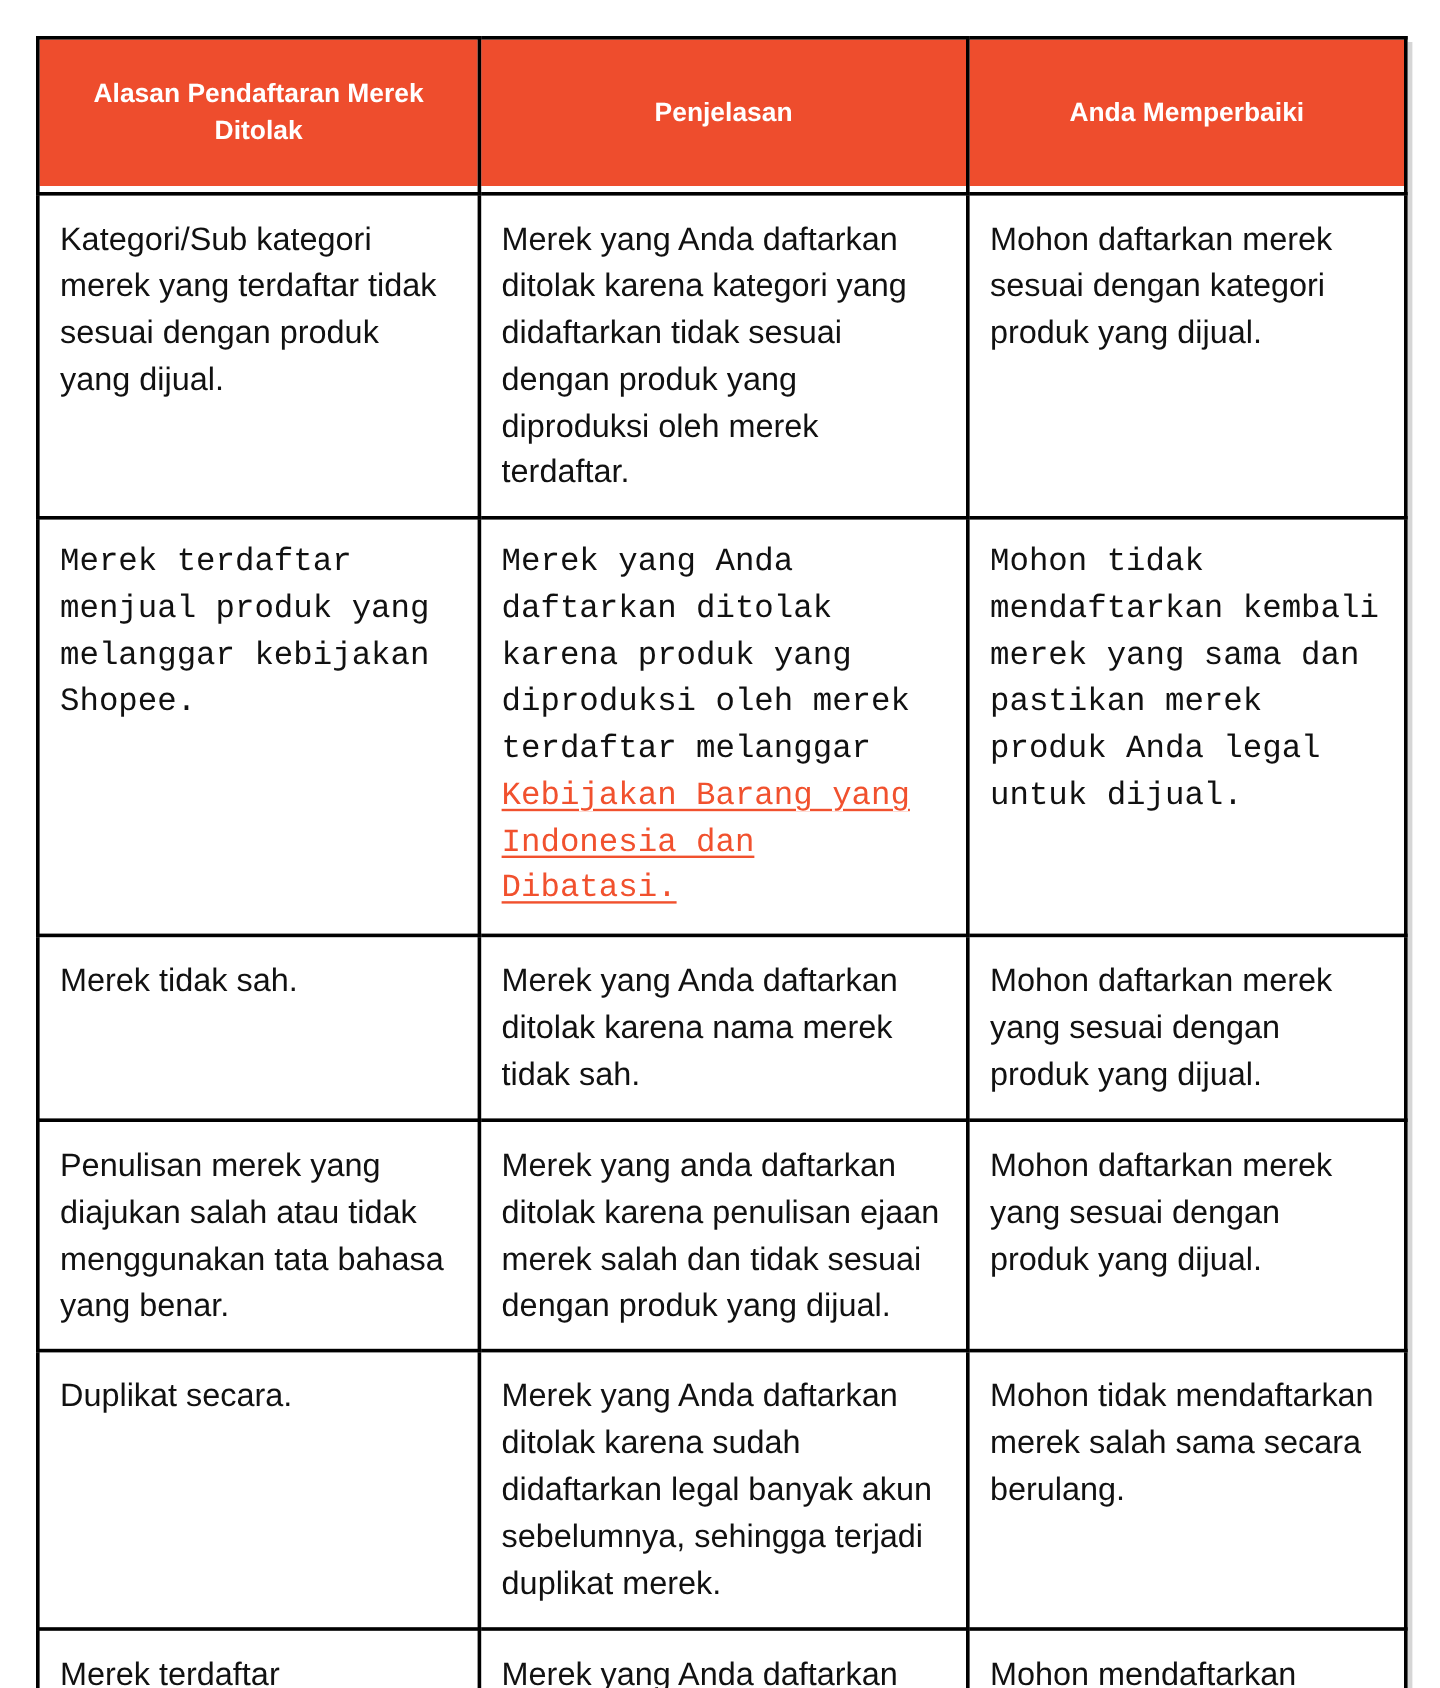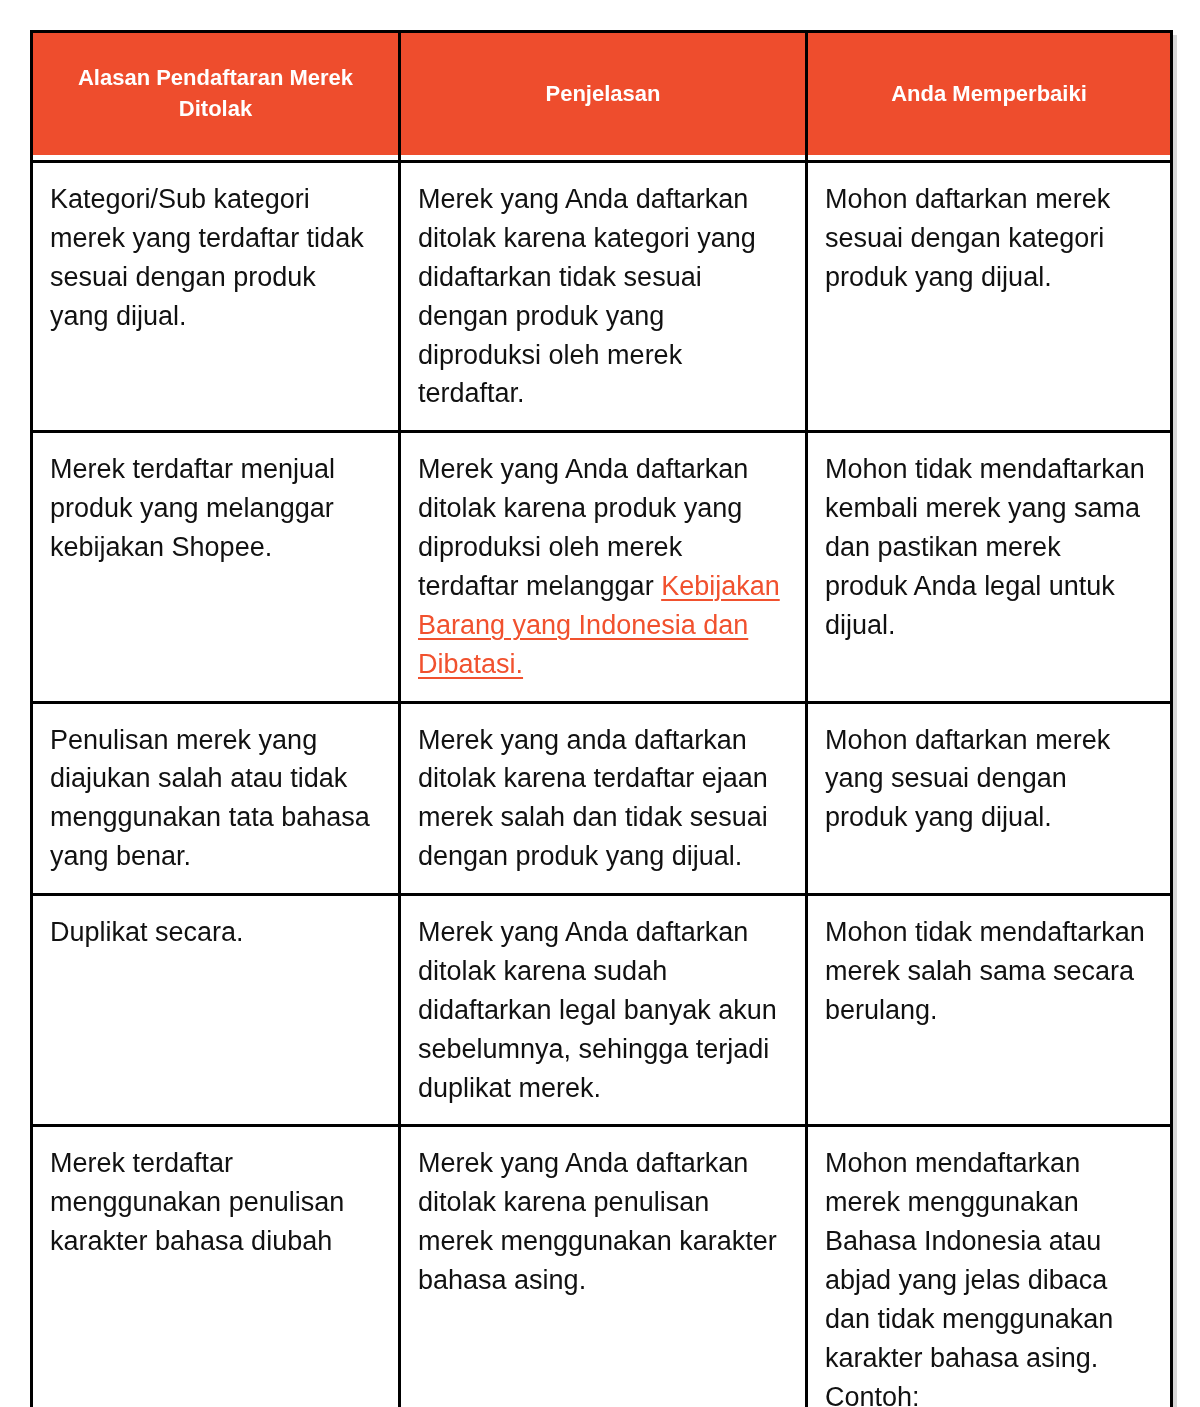--- a/index.html
+++ b/index.html
@@ -51,21 +51,21 @@
     line-height:1.4;
     padding:0 24px;
   }
   td .cell{
     padding:17px 20px 17px 17px;
     font-size:27px;
     line-height:1.44;
     white-space:pre-line;
   }
   tr.r1 td{ height:177px; }
-  tr.r2 td{ height:186px; }
+  tr.r2 td{ height:186px;font-family:Liberation Mono, monospace; }
   tr.r3 td{ height:131px; }
   tr.r4 td{ height:158px; }
   tr.r5 td{ height:190px; }
   tr.r6 td{ height:385px; }
   a.policy-link{
     color:var(--link);
     text-decoration:underline;
     text-underline-offset:4px;
     text-decoration-thickness:2px;
     cursor:pointer;
@@ -109,26 +109,37 @@
       <td>
           <div class="cell">Merek terdaftar menjual produk yang melanggar kebijakan Shopee.</div>
         </td>
       <td>
         <div class="cell"><span>Merek yang Anda daftarkan ditolak karena produk yang diproduksi oleh merek terdaftar melanggar </span><a class="policy-link">Kebijakan Barang yang Indonesia dan Dibatasi.</a></div>
       </td>
       <td>
           <div class="cell">Mohon tidak mendaftarkan kembali merek yang sama dan pastikan merek produk Anda legal untuk dijual.</div>
         </td>
     </tr>
+    <tr class="r3">
+      <td>
+          <div class="cell">Merek tidak sah.</div>
+        </td>
+      <td>
+          <div class="cell">Merek yang Anda daftarkan ditolak karena nama merek tidak sah.</div>
+        </td>
+      <td>
+          <div class="cell">Mohon daftarkan merek yang sesuai dengan produk yang dijual.</div>
+        </td>
+    </tr>
     <tr class="r4">
       <td>
           <div class="cell">Penulisan merek yang diajukan salah atau tidak menggunakan tata bahasa yang benar.</div>
         </td>
       <td>
-          <div class="cell">Merek yang anda daftarkan ditolak karena terdaftar ejaan merek salah dan tidak sesuai dengan produk yang dijual.</div>
+          <div class="cell">Merek yang anda daftarkan ditolak karena penulisan ejaan merek salah dan tidak sesuai dengan produk yang dijual.</div>
         </td>
       <td>
           <div class="cell">Mohon daftarkan merek yang sesuai dengan produk yang dijual.</div>
         </td>
     </tr>
     <tr class="r5">
       <td>
           <div class="cell">Duplikat secara.</div>
         </td>
       <td>

